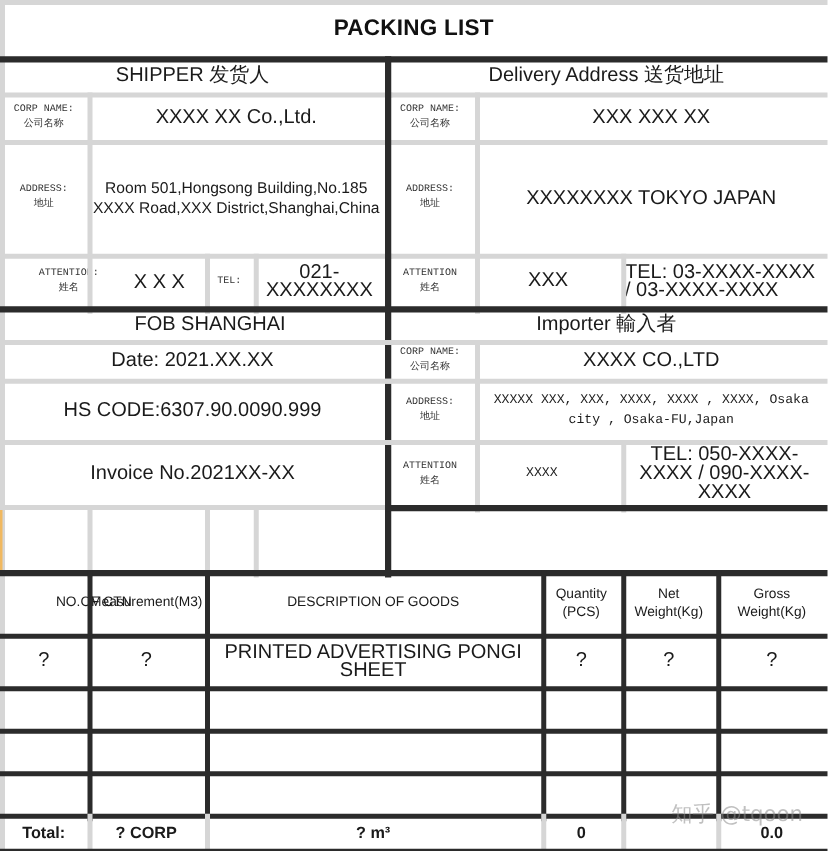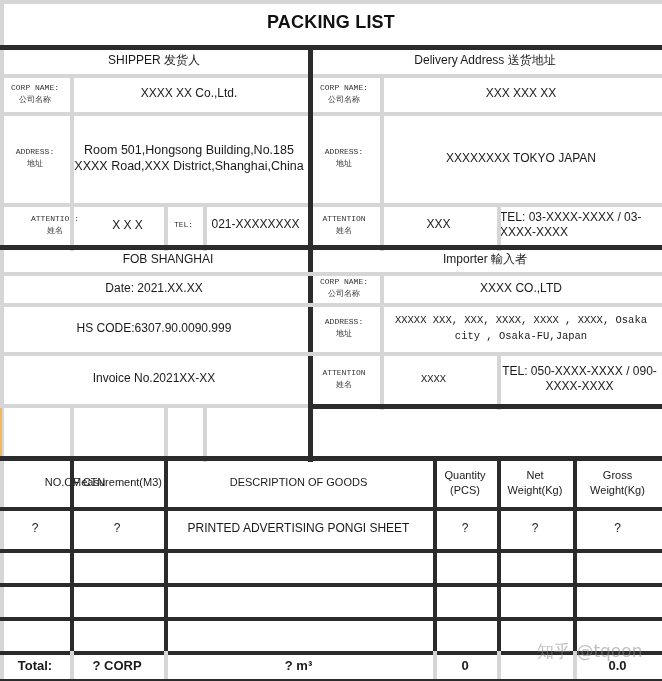--- a/index.html
+++ b/index.html
@@ -1,20 +1,20 @@
 <!DOCTYPE html>
 <html><head>
 <meta charset="utf-8">
 <style>
   html, body { margin:0; padding:0; background:#ffffff; }
   body { width:662px; height:681px; position:relative; overflow:hidden;
          font-family:"Liberation Sans", sans-serif; color:#1a1a1a; }
   .abs { position:absolute; box-sizing:border-box;margin-left:12px; }
   .cell { position:absolute; box-sizing:border-box; display:flex; align-items:center; justify-content:center;
-          text-align:center; font-size:12px; line-height:15px; padding:0 3px; }
+          text-align:center; font-size:16px; line-height:15px; padding:0 3px; }
   .lab { font-family:"Liberation Mono", "DejaVu Sans Mono", monospace; font-size:8px; line-height:12px; color:#333; flex-direction:column; }
   .mono { font-family:"Liberation Mono", "DejaVu Sans Mono", monospace; font-size:10.5px; line-height:16px; }
   .hl { position:absolute; height:0; }
   .vl { position:absolute; width:0; }
   .g { border-color:#d6d6d6; border-style:solid; }
   .k { border-color:#2b2b2b; border-style:solid; }
   .title { font-weight:bold; font-size:18px; letter-spacing:0.2px; color:#111; }
   .bold { font-weight:bold; font-size:13px; }
   .hdr { font-size:11px; line-height:15px; }
   .watermark { color:rgba(140,140,140,0.55); font-size:17px; font-family:"DejaVu Sans", sans-serif; }

